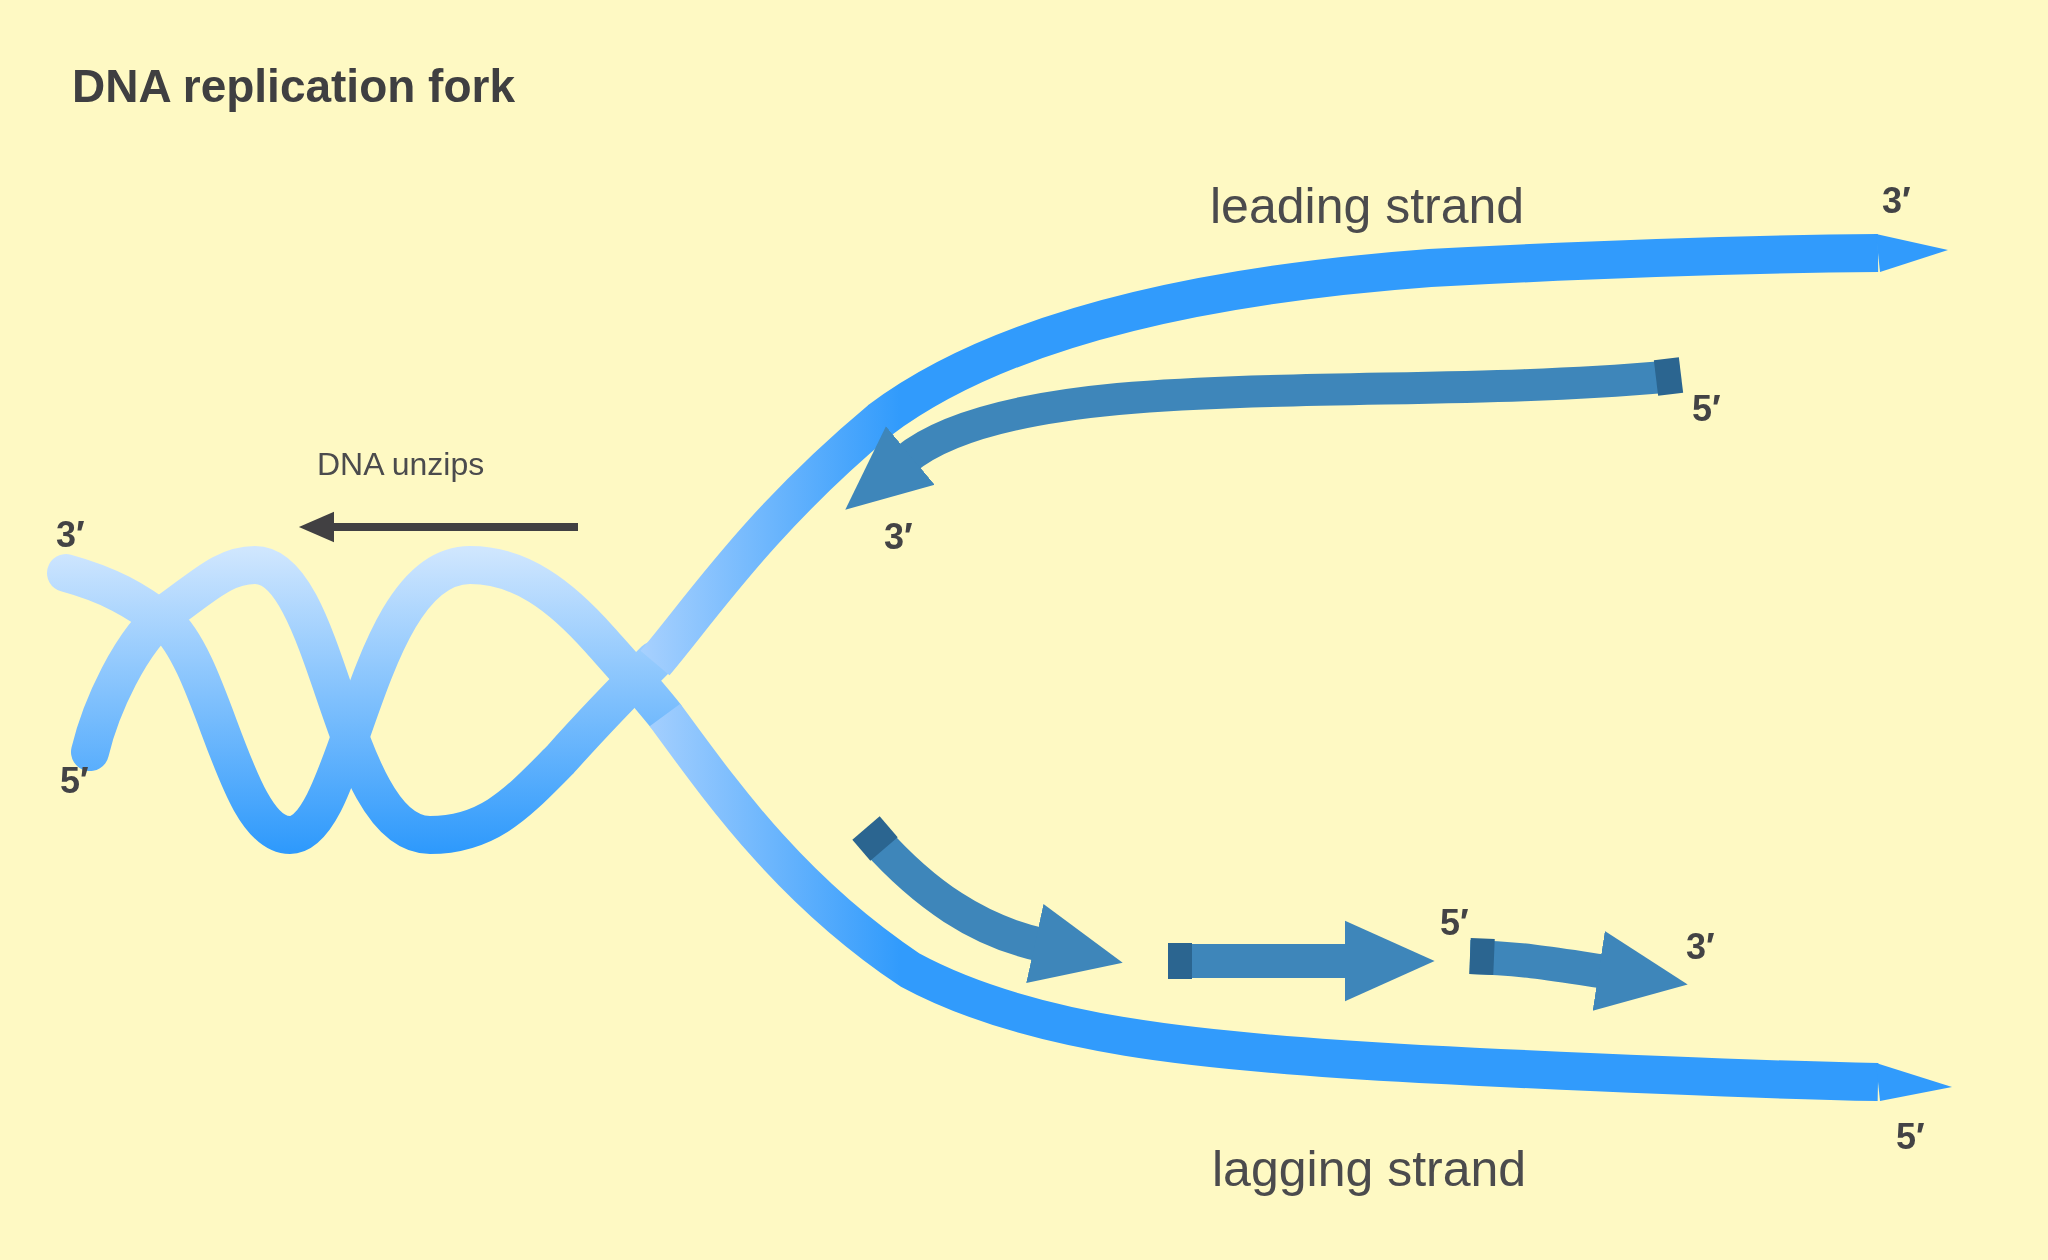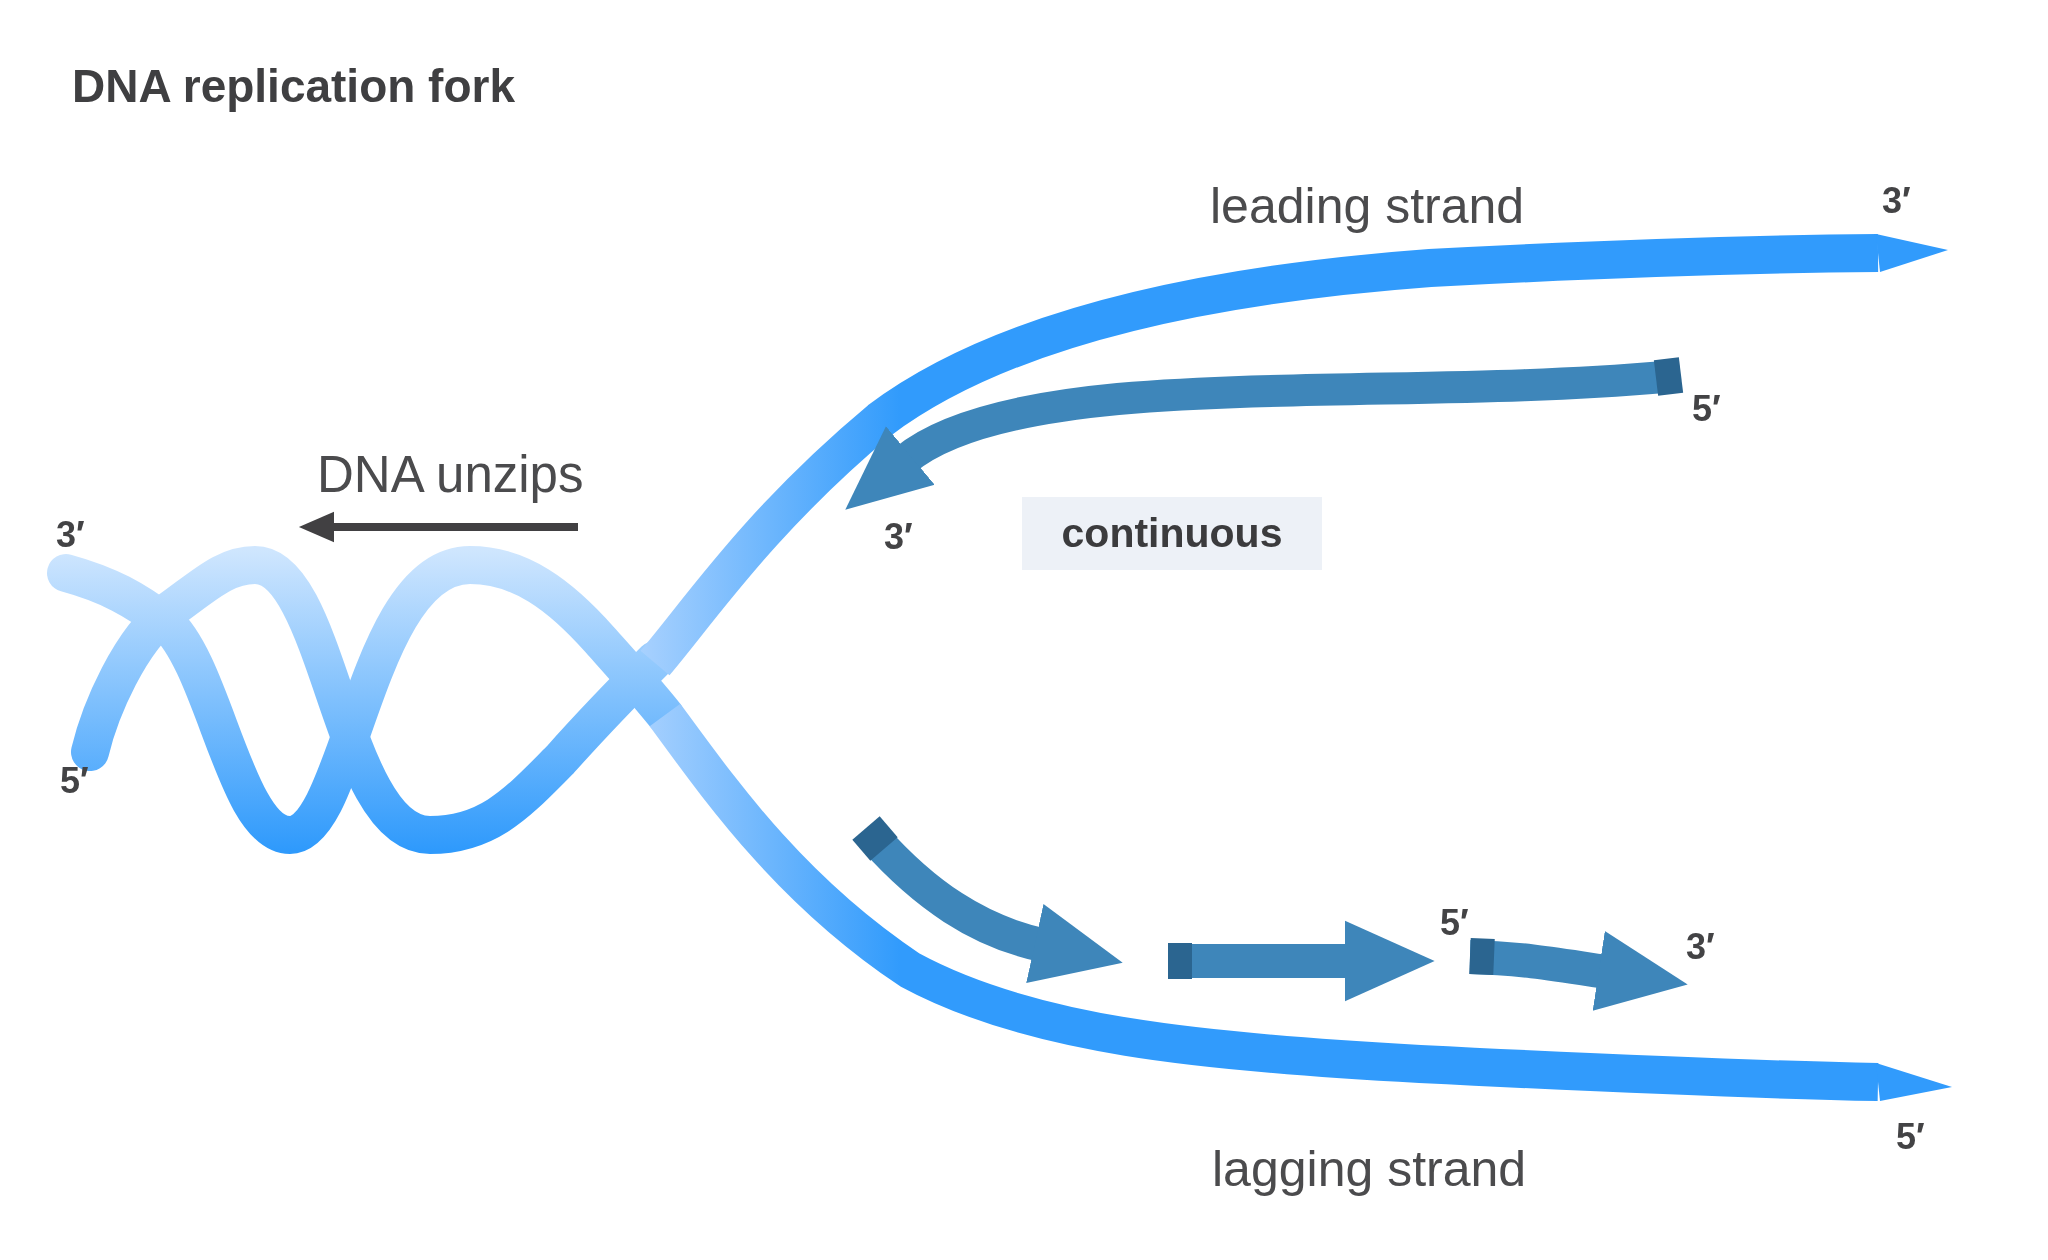--- a/index.html
+++ b/index.html
@@ -4,21 +4,21 @@
 <style>
   html, body {
     margin: 0;
     padding: 0;
     background: #000000;
   }
   #stage {
     position: relative;
     width: 2048px;
     height: 1260px;
-    background: #ffffff;
+    background: #fef9c3;
     overflow: hidden;
     font-family: "Liberation Sans", "DejaVu Sans", sans-serif;
   }
   #diagram-svg {
     position: absolute;
     left: 0;
     top: 0;
   }
   .lbl {
     position: absolute;
@@ -115,23 +115,22 @@
   <div class="lbl title" style="left:72px; top:62px;">DNA replication fork</div>
 
   <div class="lbl" style="left:1210px; top:180px;">leading strand</div>
 
   <div class="lbl prime" style="left:1882px; top:182px;">3′</div>
 
   <div class="lbl prime" style="left:1692px; top:390px;">5′</div>
 
   <div class="lbl prime" style="left:884px; top:518px;">3′</div>
 
-  <div class="boxlabel" style="left:1022px; top:497px; width:300px; height:73px;">continuous</div>
 
-  <div class="lbl" style="left:317px; top:448px; font-size:51px;">DNA unzips</div>
+  <div class="lbl" style="left:317px; top:448px; font-size:32px;">DNA unzips</div>
 
   <div class="lbl prime" style="left:56px; top:516px;">3′</div>
 
   <div class="lbl prime" style="left:60px; top:762px;">5′</div>
 
 
 
   <div class="lbl prime" style="left:1440px; top:904px;">5′</div>
 
   <div class="lbl prime" style="left:1686px; top:928px;">3′</div>

